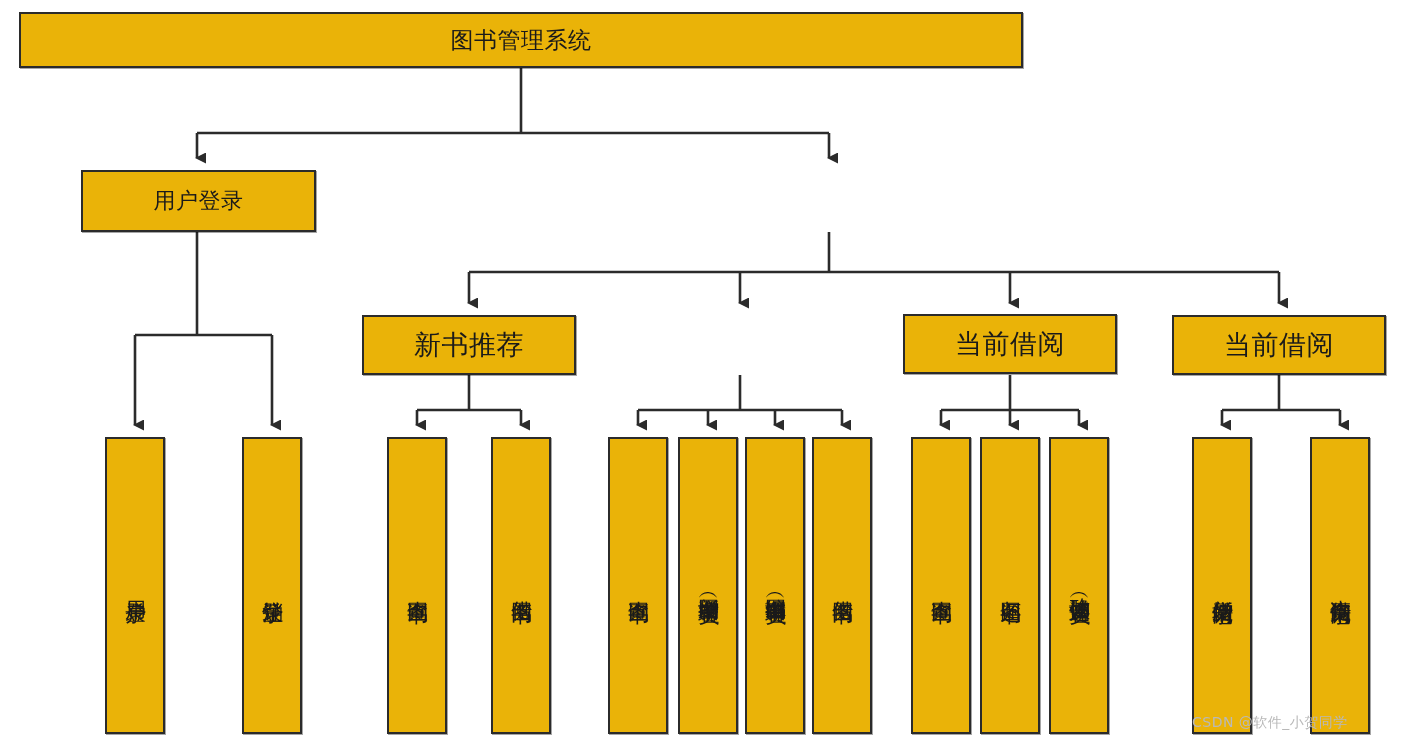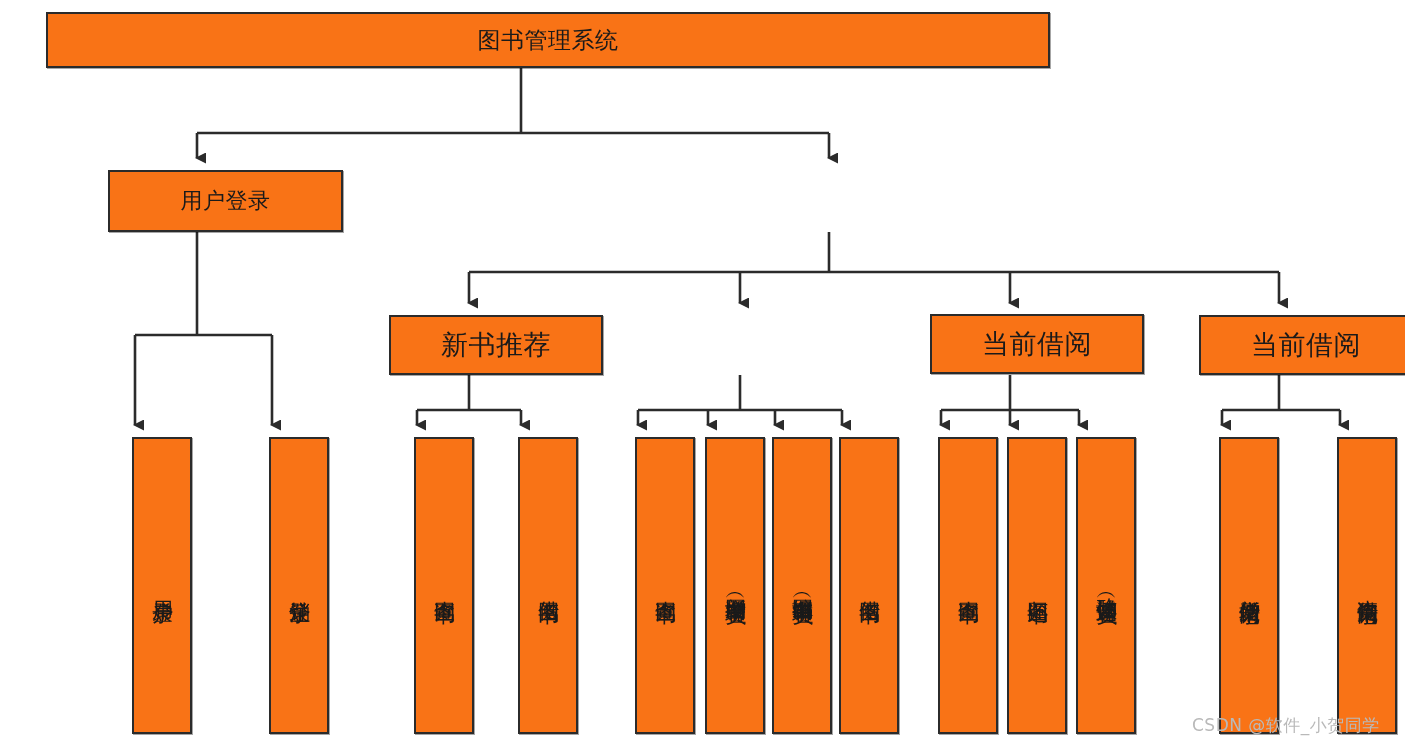--- a/index.html
+++ b/index.html
@@ -21,28 +21,27 @@
     position: absolute;
     left: 0;
     top: 0;
     width: 1405px;
     height: 747px;
     pointer-events: none;
   }
   .node {
     position: absolute;
     box-sizing: border-box;
-    background: #f97316;
+    background: #eab308;
     border: 2px solid #2b2b2b;
     display: flex;
     align-items: center;
     justify-content: center;
     color: #1a1a1a;
     box-shadow: 1px 1px 0 rgba(0,0,0,0.35);
-    margin-left: 27px;
   }
   .node .label {
     display: block;
     text-align: center;
     line-height: 1.25;
     letter-spacing: 0.5px;
   }
   .node.root .label { font-size: 23px; }
   .node.lvl2 .label { font-size: 22px; }
   .node.lvl3 .label { font-size: 27px; }
@@ -55,21 +54,21 @@
     text-orientation: upright;
     font-size: 21px;
     line-height: 1.22;
     letter-spacing: 1px;
     max-height: 282px;
   }
   #watermark {
     position: absolute;
     left: 1192px;
     top: 714px;
-    font-size: 17px;
+    font-size: 14px;
     color: #b9b9b9;
     white-space: nowrap;
     letter-spacing: 0.5px;
   }
 </style>
 </head>
 <body>
 
 <div id="canvas">
 

